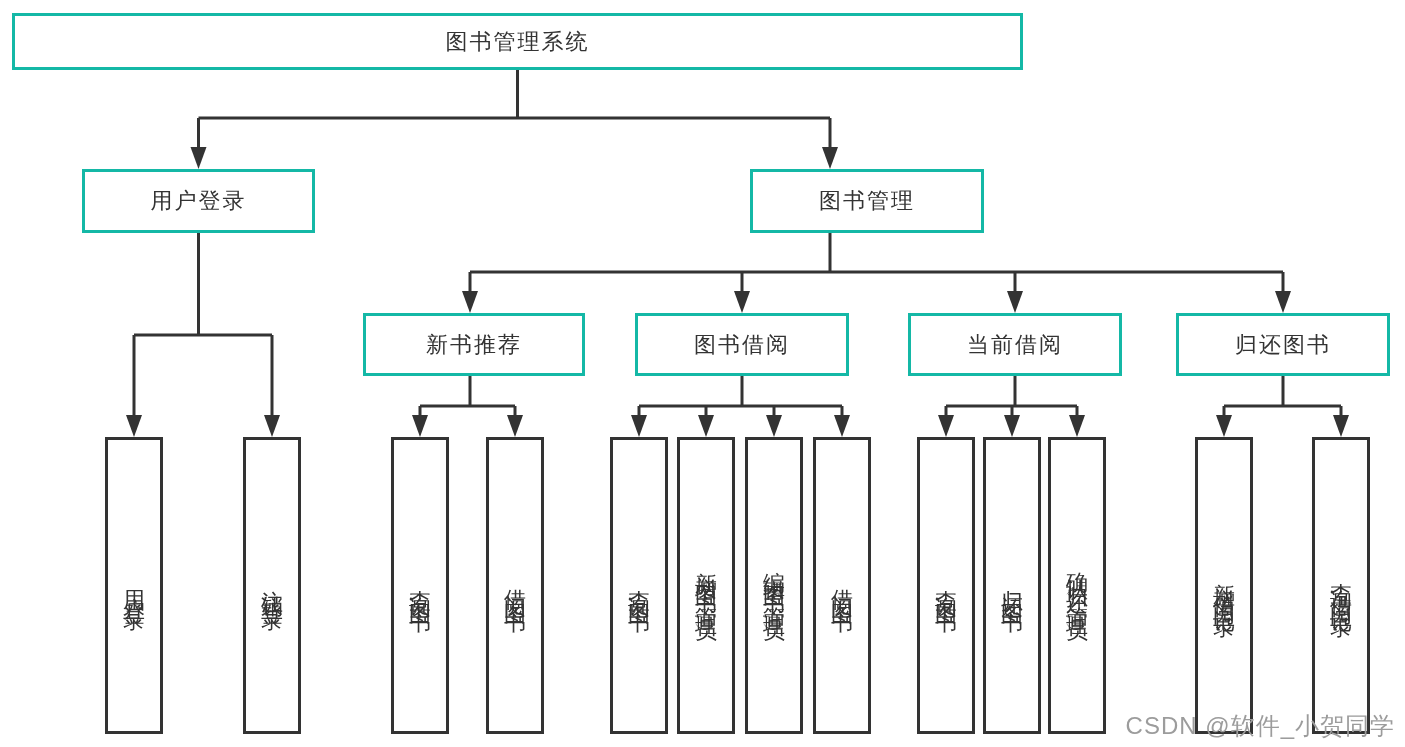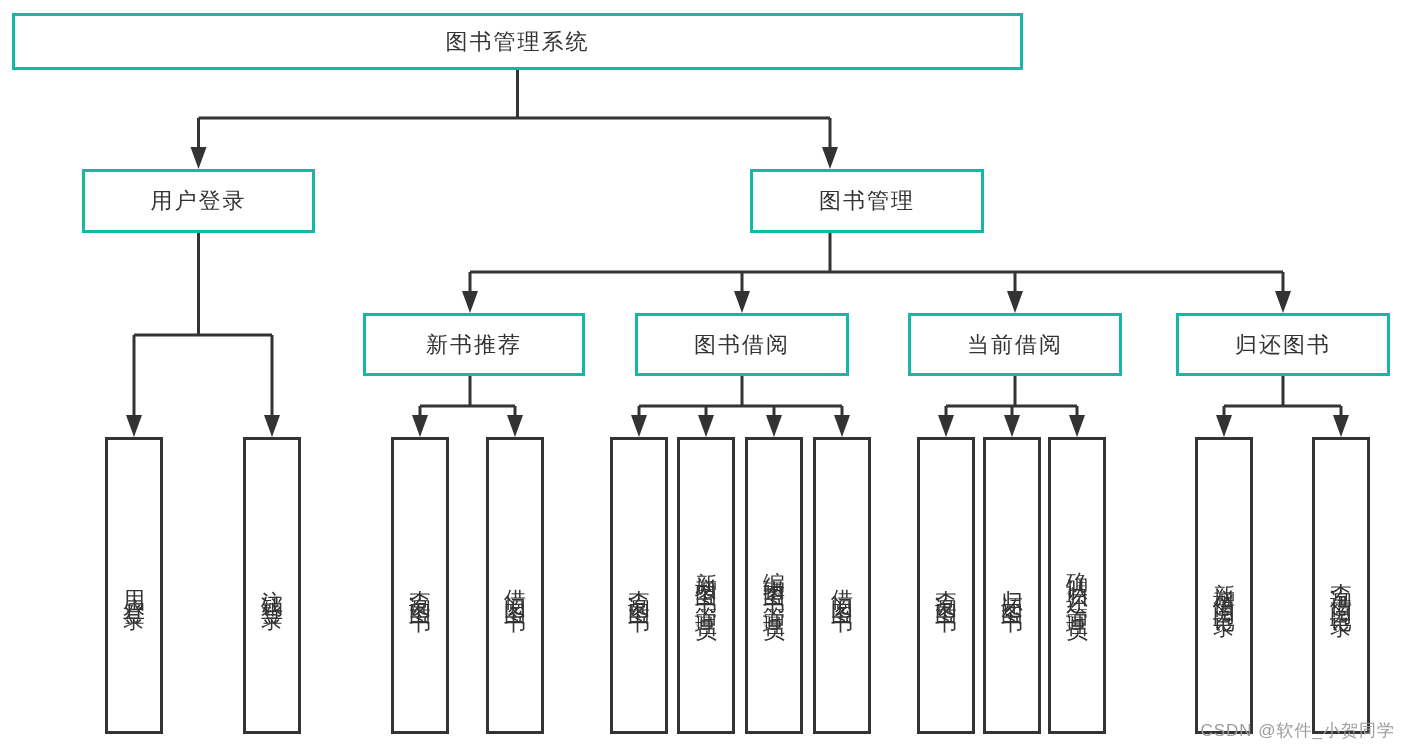--- a/index.html
+++ b/index.html
@@ -45,21 +45,21 @@
     text-orientation: mixed;
     font-size: 22px;
     line-height: 1;
     color: #333333;
     letter-spacing: 7px;
   }
   .watermark {
     position: absolute;
     right: 10px;
     bottom: 5px;
-    font-size: 17px;
+    font-size: 24px;
     color: #9c9c9c;
     letter-spacing: 1px;
     white-space: nowrap;
     z-index: 5;
   }
 </style>
 </head>
 <body>
 
 <div class="canvas">

